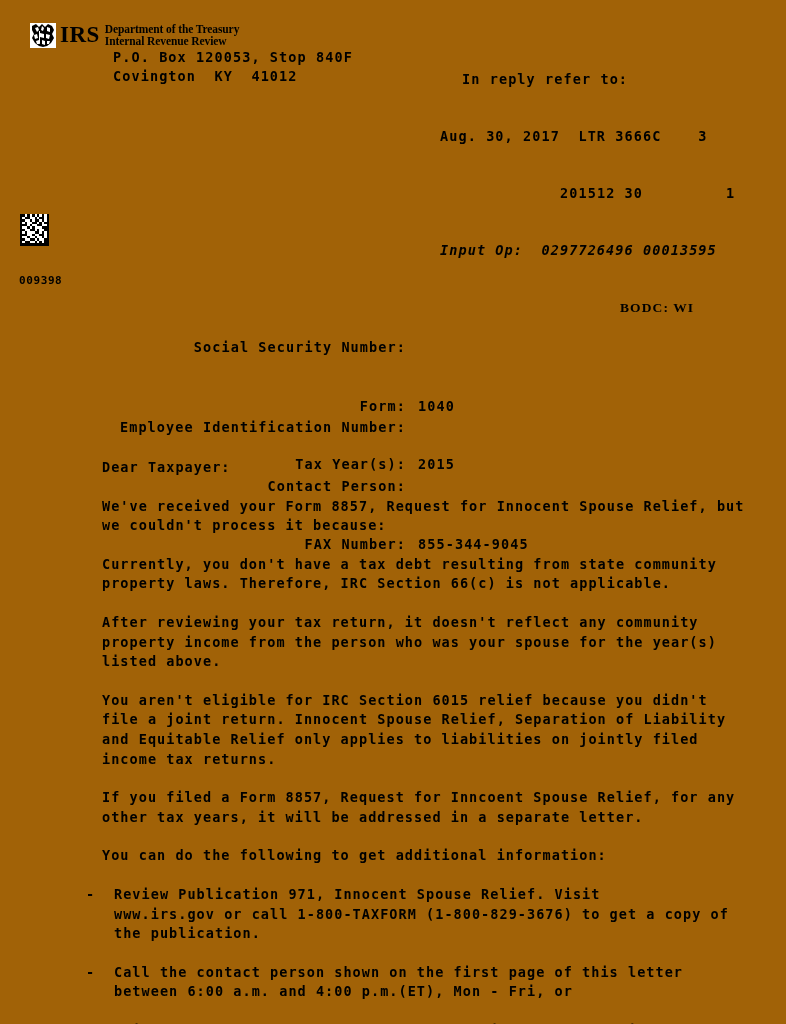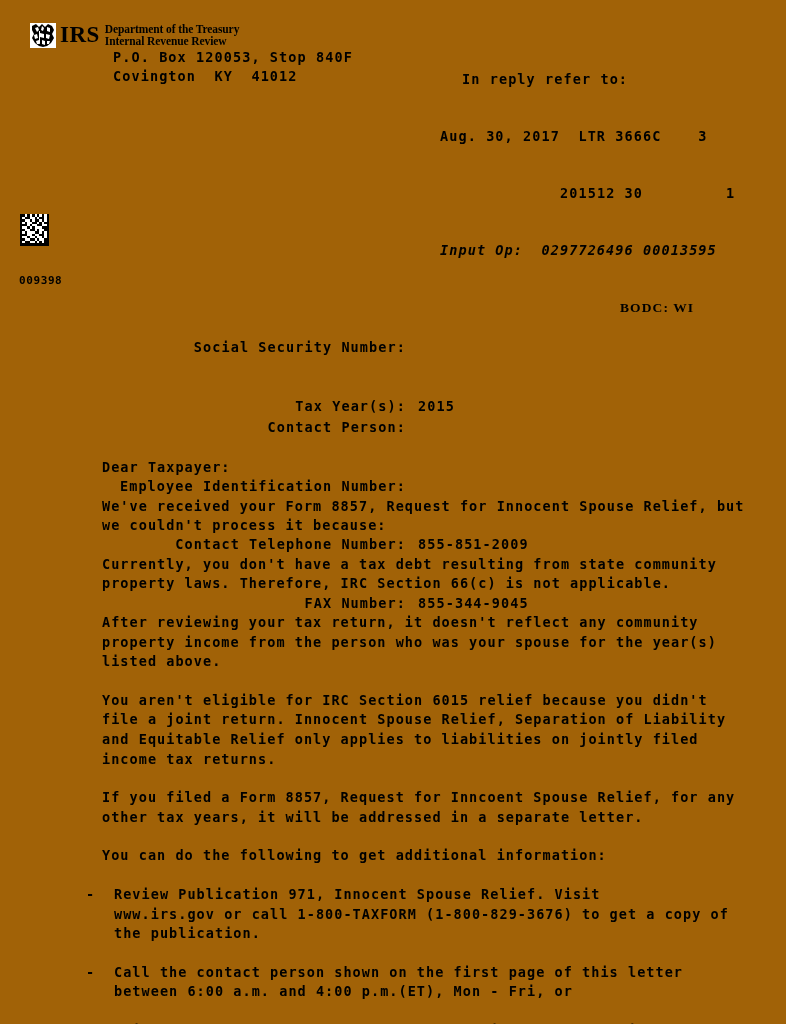--- a/index.html
+++ b/index.html
@@ -257,37 +257,37 @@
     </svg>
   </span>
   <div class="seq-number">009398</div>
 
   <div class="kv-block block-a">
     <div class="kv-row">
       <span class="kv-label">Social Security Number:</span>
       <span class="kv-value"></span>
     </div>
     <div class="kv-row">
+      <span class="kv-label">Form:</span>
+      <span class="kv-value">1040</span>
+    </div>
+    <div class="kv-row">
       <span class="kv-label">Tax Year(s):</span>
       <span class="kv-value">2015</span>
     </div>
   </div>
 
   <div class="kv-block block-b">
     <div class="kv-row">
+      <span class="kv-label">Employee Identification Number:</span>
+      <span class="kv-value"></span>
+    </div>
+    <div class="kv-row">
       <span class="kv-label">Contact Person:</span>
       <span class="kv-value"></span>
-    </div>
-    <div class="kv-row">
-      <span class="kv-label">Employee Identification Number:</span>
-      <span class="kv-value"></span>
-    </div>
-    <div class="kv-row">
-      <span class="kv-label">Contact Telephone Number:</span>
-      <span class="kv-value">855-851-2009</span>
     </div>
     <div class="kv-row">
       <span class="kv-label">FAX Number:</span>
       <span class="kv-value">855-344-9045</span>
     </div>
   </div>
 
   <div class="body-text">
     <p class="para">Dear Taxpayer:</p>
     <p class="para">We've received your Form 8857, Request for Innocent Spouse Relief, but

